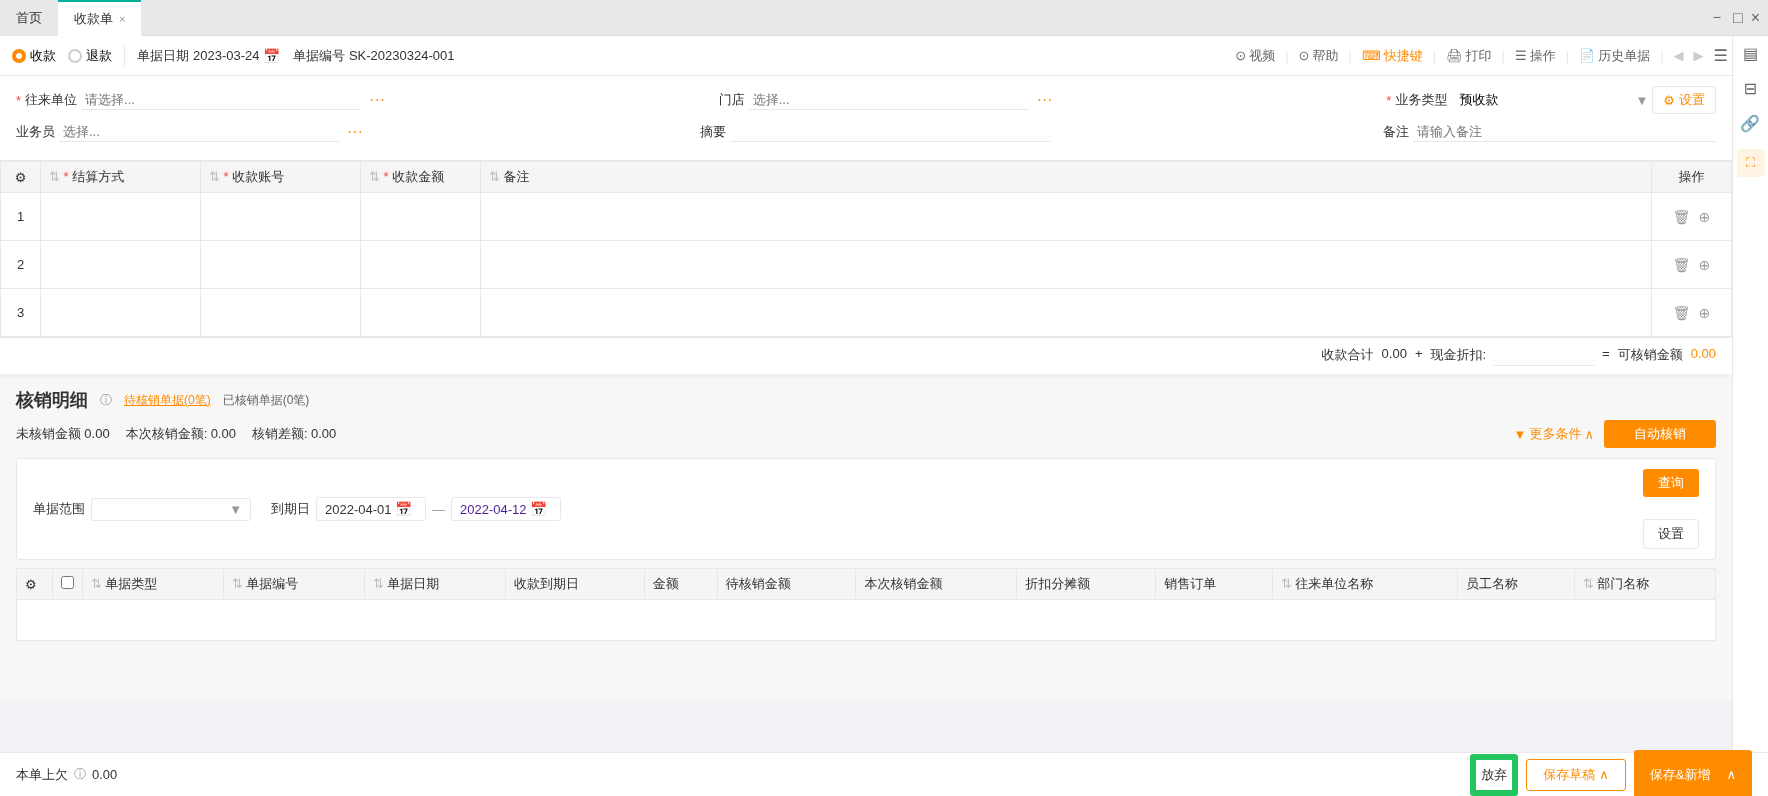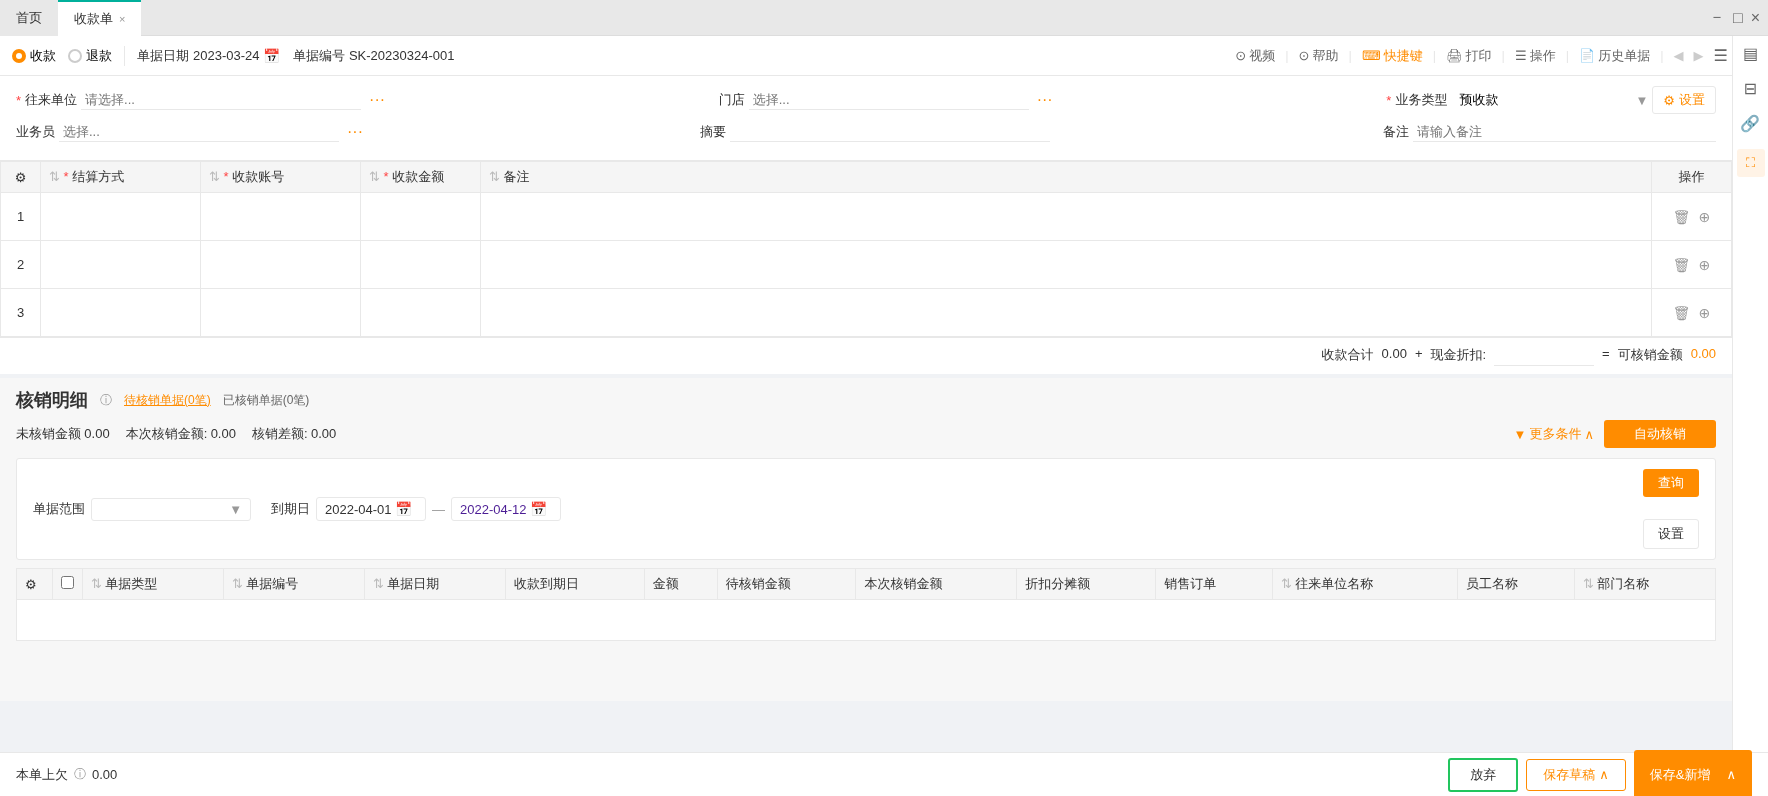--- a/index.html
+++ b/index.html
@@ -143,22 +143,22 @@
     
     .footer {
       position: fixed; bottom: 0; left: 0; right: 0; height: 44px;
       background: #fff; border-top: 1px solid #e8e8e8;
       display: flex; align-items: center; padding: 0 16px;
     }
     .footer-left { display: flex; align-items: center; gap: 6px; color: #333; }
     .footer-info-icon { color: #999; font-size: 12px; cursor: pointer; }
     .footer-right { margin-left: auto; display: flex; align-items: center; gap: 8px; }
     .btn-abandon {
-      background: #fff; border: 2px solid #22c55e; color: #333;
-      padding: 6px 20px; border-radius: 3px; cursor: pointer; font-size: 13px;
+      background: #fff; border: 6px solid #22c55e; color: #333;
+      padding: 6px 5px; border-radius: 3px; cursor: pointer; font-size: 13px;
     }
     .btn-save-draft {
       background: #fff; border: 1px solid #ff8c00; color: #ff8c00;
       padding: 6px 16px; border-radius: 3px; cursor: pointer; font-size: 13px;
       display: flex; align-items: center; gap: 4px;
     }
     .btn-save-new {
       background: #ff8c00; border: none; color: #fff;
       padding: 16px 16px; border-radius: 3px; cursor: pointer; font-size: 13px;
       display: flex; align-items: center; gap: 16px;

